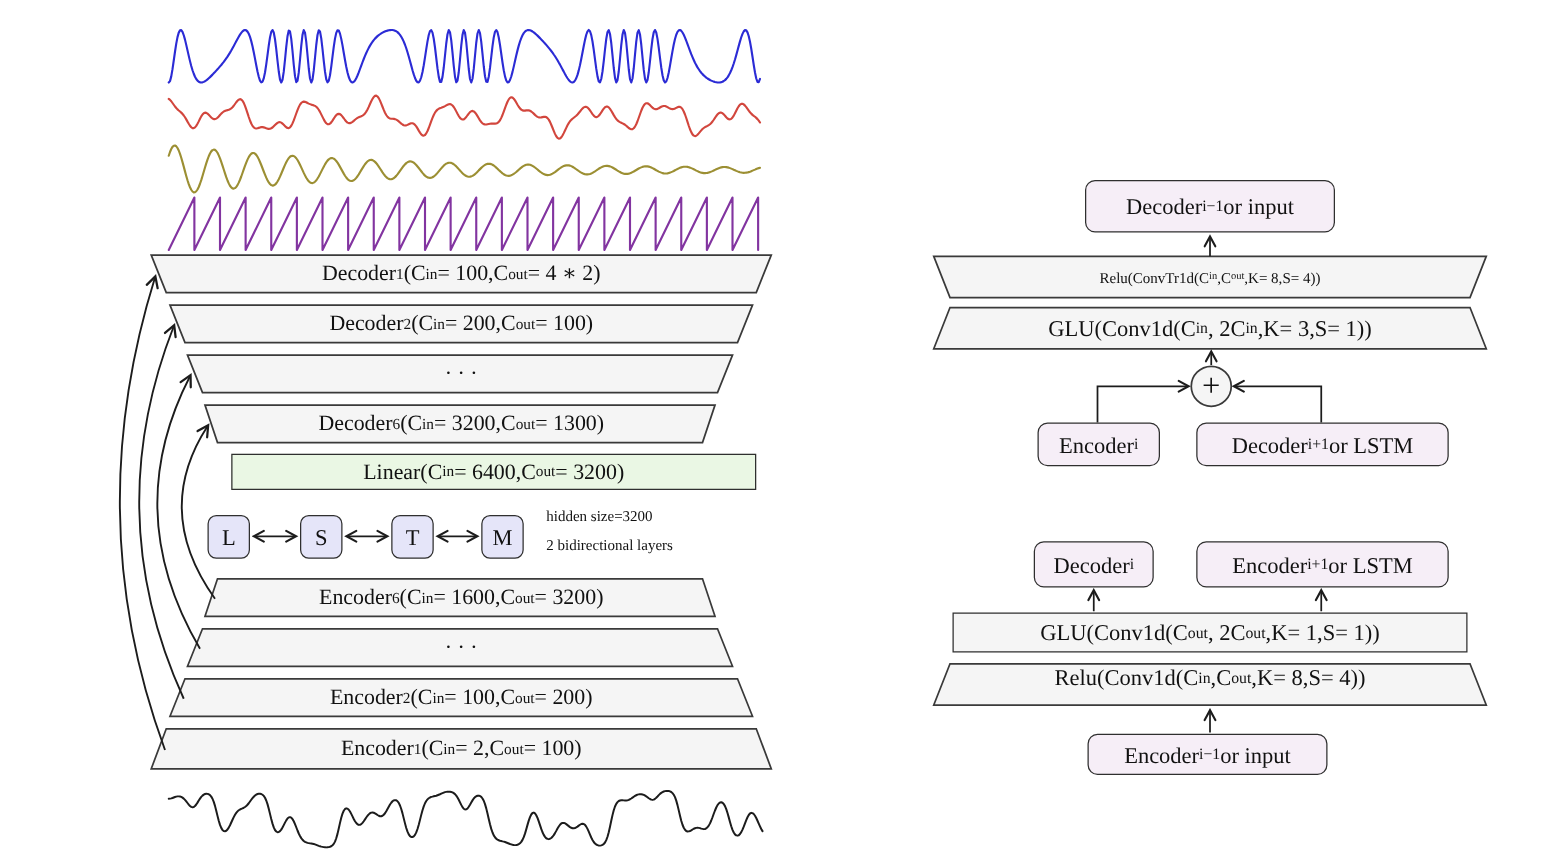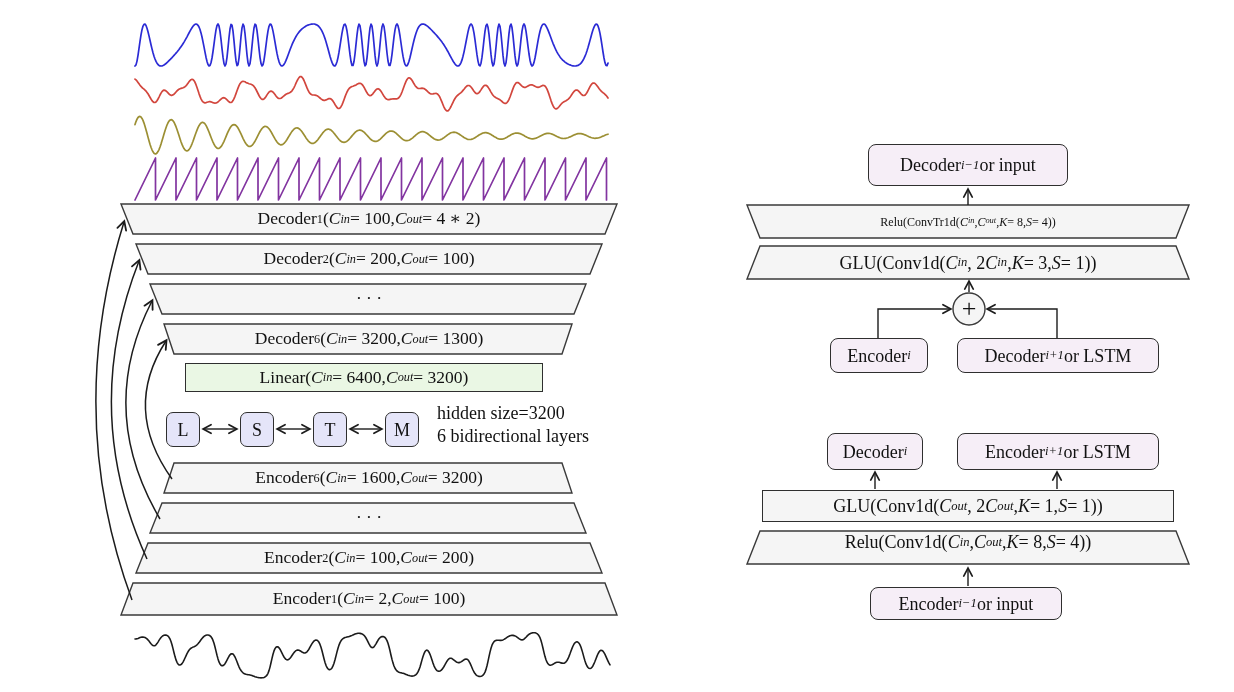--- a/index.html
+++ b/index.html
@@ -19,22 +19,22 @@
   }
   .rounded{border-radius:8px;background:var(--pink-fill,#f6eef7);}
   .green{background:var(--linear-fill,#eaf7e4);}
   .gray{background:var(--trap-fill,#f5f5f5);}
   .lstm-cell{
     position:absolute;width:34px;height:35px;box-sizing:border-box;
     border:1.3px solid var(--box-stroke,#2f2f2f);border-radius:7px;
     background:var(--lstm-fill,#e5e5f9);display:flex;align-items:center;justify-content:center;
     font-size:18px;line-height:1;
   }
-  .note{position:absolute;display:flex;align-items:center;font-size:18px;white-space:nowrap;line-height:1;}
-  .seg-i,.seg-si{font-style:italic;}
+  .note{position:absolute;display:flex;align-items:center;font-size:12px;white-space:nowrap;line-height:1;}
+  .seg-i,.seg-si{}
   .seg-sub,.seg-si{font-size:70%;vertical-align:-0.32em;}
   .plus{font-size:26px;}
 </style>
 </head>
 <body>
 
 <div class="canvas" style="--trap-fill: #f5f5f5; --linear-fill: #eaf7e4; --lstm-fill: #e5e5f9; --pink-fill: #f6eef7; --box-stroke: #2f2f2f; background: rgb(255, 255, 255);">
 
   <svg id="shapes" viewBox="0 0 1234 692">
       <defs>
@@ -105,37 +105,37 @@
       <span class="seg-sub">6</span>
       <span class="seg-r">(</span>
       <span class="seg-i">C</span>
       <span class="seg-si">in</span>
       <span class="seg-r"> = 3200, </span>
       <span class="seg-i">C</span>
       <span class="seg-si">out</span>
       <span class="seg-r"> = 1300)</span>
     </div>
 
-  <div class="box green" style="left:185px;top:363px;width:358px;height:29px;font-size:17.5px;">
+  <div class="box green" style="left:185px;top:363px;width:420px;height:29px;font-size:17.5px;">
       <span class="seg-r">Linear(</span>
       <span class="seg-i">C</span>
       <span class="seg-si">in</span>
       <span class="seg-r"> = 6400, </span>
       <span class="seg-i">C</span>
       <span class="seg-si">out</span>
       <span class="seg-r"> = 3200)</span>
     </div>
 
   <div class="lstm-cell" style="left:166px;top:412px;">L</div>
   <div class="lstm-cell" style="left:240px;top:412px;">S</div>
   <div class="lstm-cell" style="left:313px;top:412px;">T</div>
   <div class="lstm-cell" style="left:385px;top:412px;">M</div>
 
   <div class="note" style="left:437px;top:401px;height:23px;">hidden size=3200</div>
-  <div class="note" style="left:437px;top:424px;height:23px;">6 bidirectional layers</div>
+  <div class="note" style="left:437px;top:424px;height:23px;">2 bidirectional layers</div>
 
   <div class="lab" style="left:133px;top:463px;width:472px;height:30px;">
       <span class="seg-r">Encoder</span>
       <span class="seg-sub">6</span>
       <span class="seg-r">(</span>
       <span class="seg-i">C</span>
       <span class="seg-si">in</span>
       <span class="seg-r"> = 1600, </span>
       <span class="seg-i">C</span>
       <span class="seg-si">out</span>

